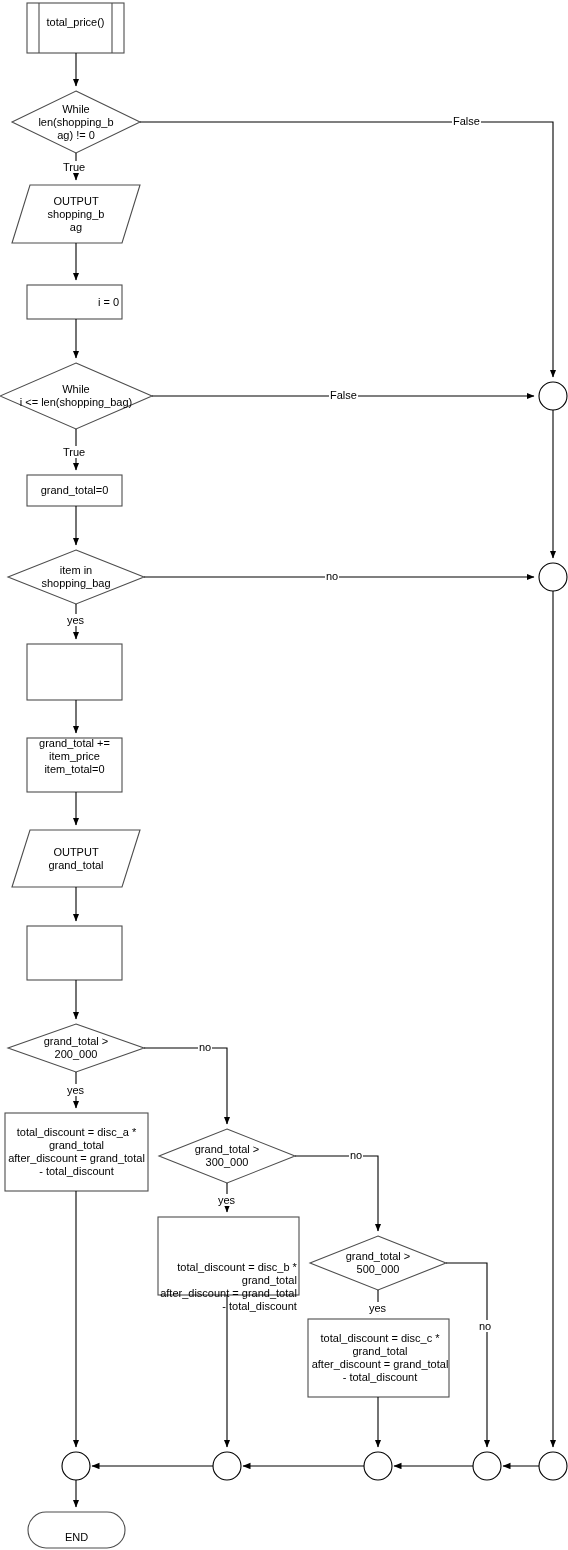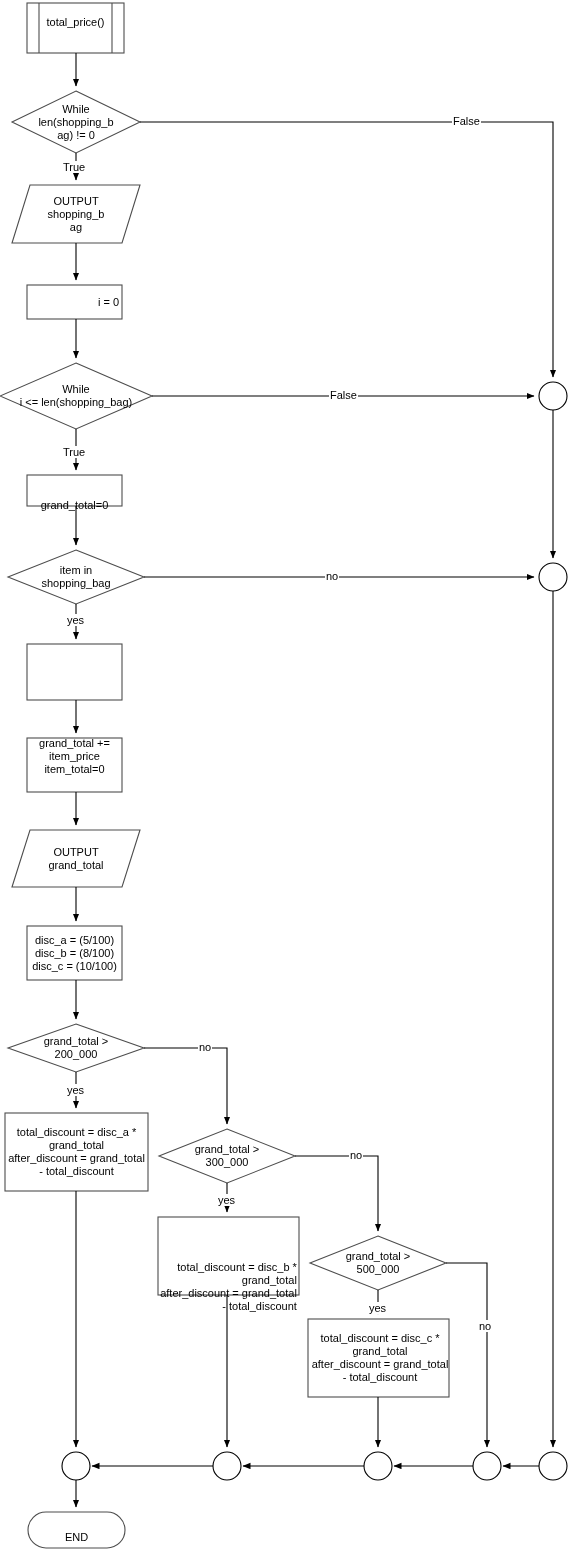--- a/index.html
+++ b/index.html
@@ -184,36 +184,33 @@
 
   <div class="node-text" style="left:14px;top:185px;width:124px;height:58px;">OUTPUT
 shopping_b
 ag</div>
 
   <div class="node-text" style="left:27px;top:285px;width:95px;height:34px;margin-left:34px;">i = 0</div>
 
   <div class="node-text" style="left:2px;top:375px;width:148px;height:42px;">While
 i &lt;= len(shopping_bag)</div>
 
-  <div class="node-text" style="left:27px;top:475px;width:95px;height:31px;margin-top:15px;">grand_total=0</div>
+  <div class="node-text" style="left:27px;top:475px;width:95px;height:31px;">grand_total=0</div>
 
   <div class="node-text" style="left:20px;top:555px;width:112px;height:44px;">item in
 shopping_bag</div>
 
 
   <div class="node-text" style="left:27px;top:738px;width:95px;height:37px;">grand_total +=
 item_price
 item_total=0</div>
 
   <div class="node-text" style="left:14px;top:832px;width:124px;height:53px;">OUTPUT
 grand_total</div>
 
-  <div class="node-text" style="left:25px;top:926px;width:99px;height:54px;">disc_a = (5/100)
-disc_b = (8/100)
-disc_c = (10/100)</div>
 
   <div class="node-text" style="left:20px;top:1026px;width:112px;height:44px;">grand_total &gt;
 200_000</div>
 
   <div class="node-text" style="left:5px;top:1113px;width:143px;height:78px;">total_discount = disc_a *
 grand_total
 after_discount = grand_total
 - total_discount</div>
 
   <div class="node-text" style="left:171px;top:1134px;width:112px;height:44px;">grand_total &gt;

